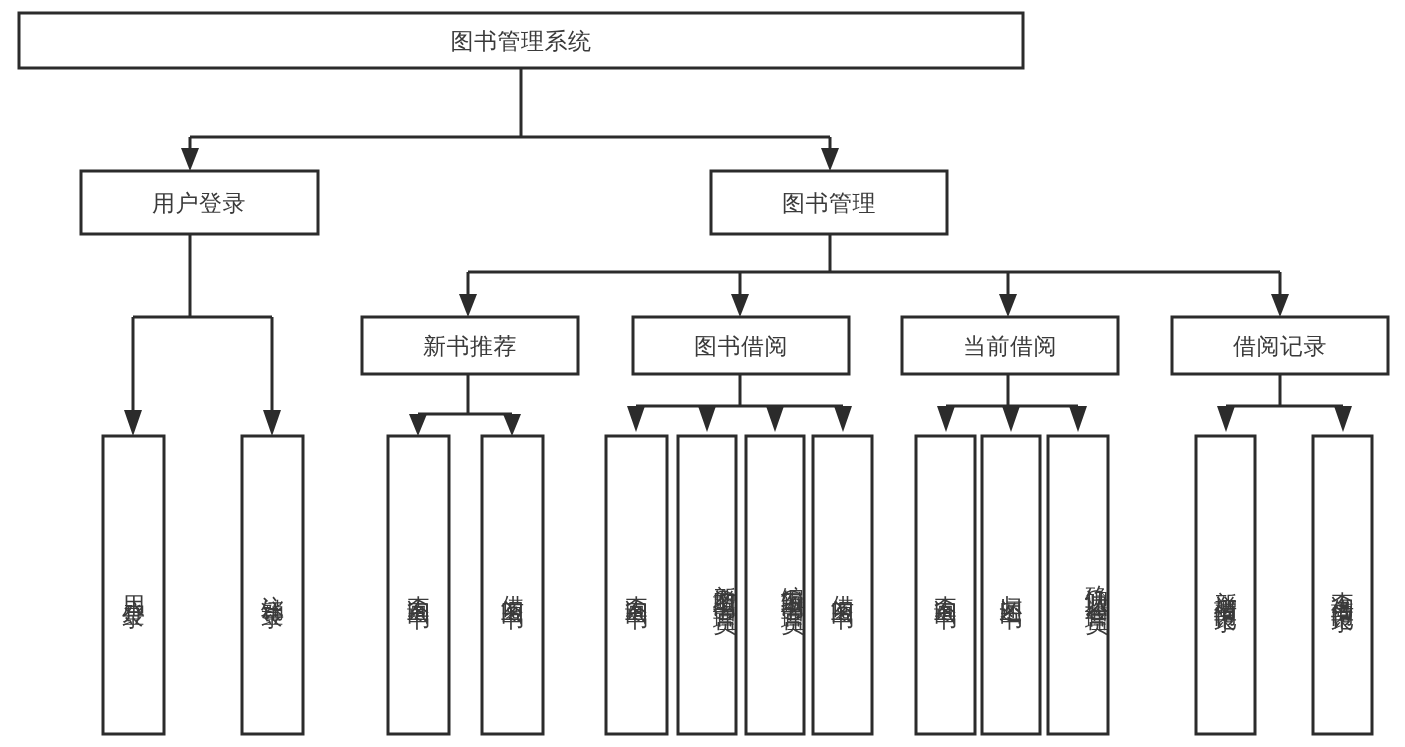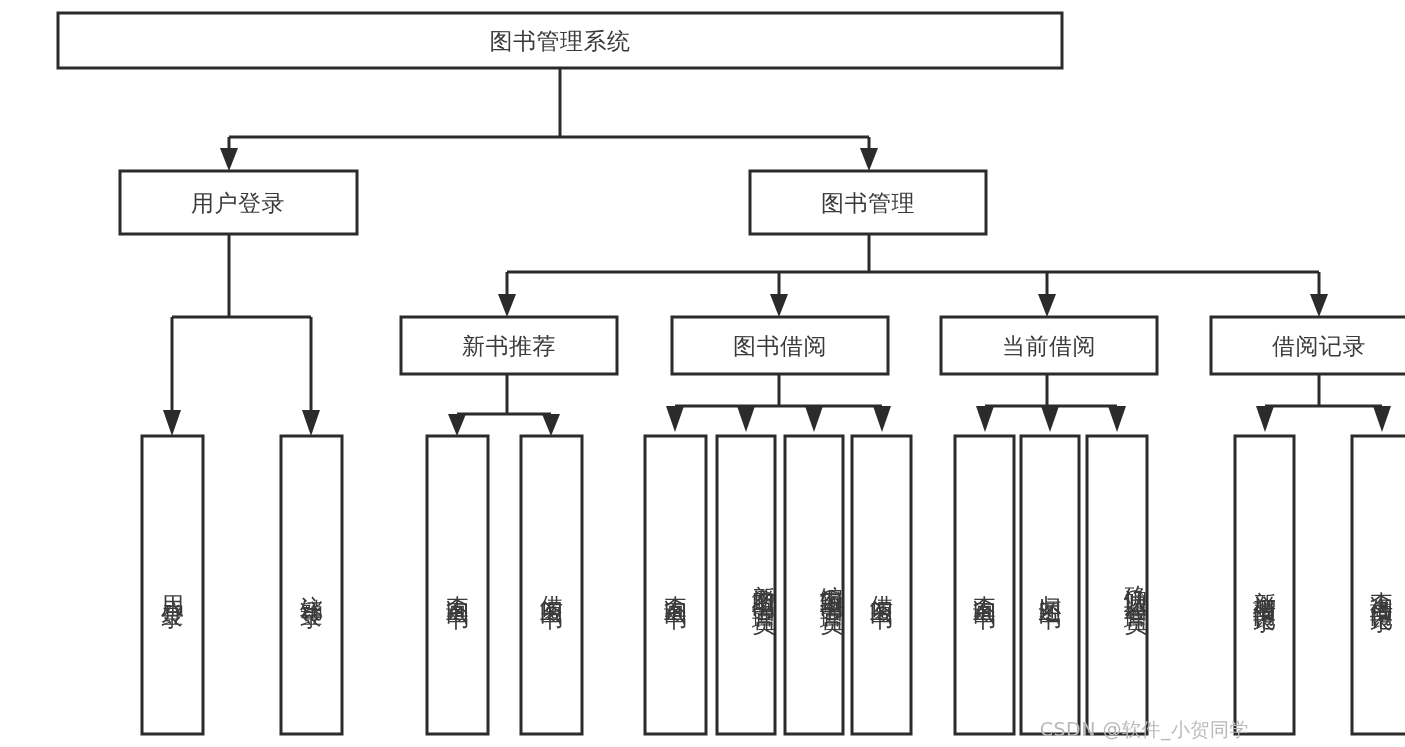--- a/index.html
+++ b/index.html
@@ -11,21 +11,20 @@
     width: 1405px;
     height: 747px;
     font-family: "DejaVu Sans", "Liberation Sans", sans-serif;
     overflow: hidden;
   }
   #diagram-root {
     position: relative;
     width: 1218px;
     height: 747px;
     background: #ffffff;
-    margin-left: 39px;
   }
   svg.flow {
     position: absolute;
     top: 0;
     left: 0;
     width: 1405px;
     height: 747px;
   }
   .node-box {
     fill: #ffffff;
@@ -205,15 +204,14 @@
   <div class="vlabel" style="left:606px; top:436px; width:61px; height:298px; display:flex; align-items:center; justify-content:center;">查询图书</div>
   <div class="vlabel" style="left:678px; top:444px; width:58px; height:282px; display:flex; align-items:flex-start; justify-content:center;">新增图书（管理员）</div>
   <div class="vlabel" style="left:746px; top:444px; width:58px; height:282px; display:flex; align-items:flex-start; justify-content:center;">编辑图书（管理员）</div>
   <div class="vlabel" style="left:813px; top:436px; width:59px; height:298px; display:flex; align-items:center; justify-content:center;">借阅图书</div>
   <div class="vlabel" style="left:916px; top:436px; width:59px; height:298px; display:flex; align-items:center; justify-content:center;">查询图书</div>
   <div class="vlabel" style="left:982px; top:436px; width:58px; height:298px; display:flex; align-items:center; justify-content:center;">归还图书</div>
   <div class="vlabel" style="left:1048px; top:444px; width:60px; height:282px; display:flex; align-items:flex-start; justify-content:center;">确认归还（管理员）</div>
   <div class="vlabel" style="left:1196px; top:436px; width:59px; height:298px; display:flex; align-items:center; justify-content:center;">新增借阅记录</div>
   <div class="vlabel" style="left:1313px; top:436px; width:59px; height:298px; display:flex; align-items:center; justify-content:center;">查询借阅记录</div>
 
-  <div class="watermark">CSDN @软件_小贺同学</div>
 
 </div>
 
 </body></html>

